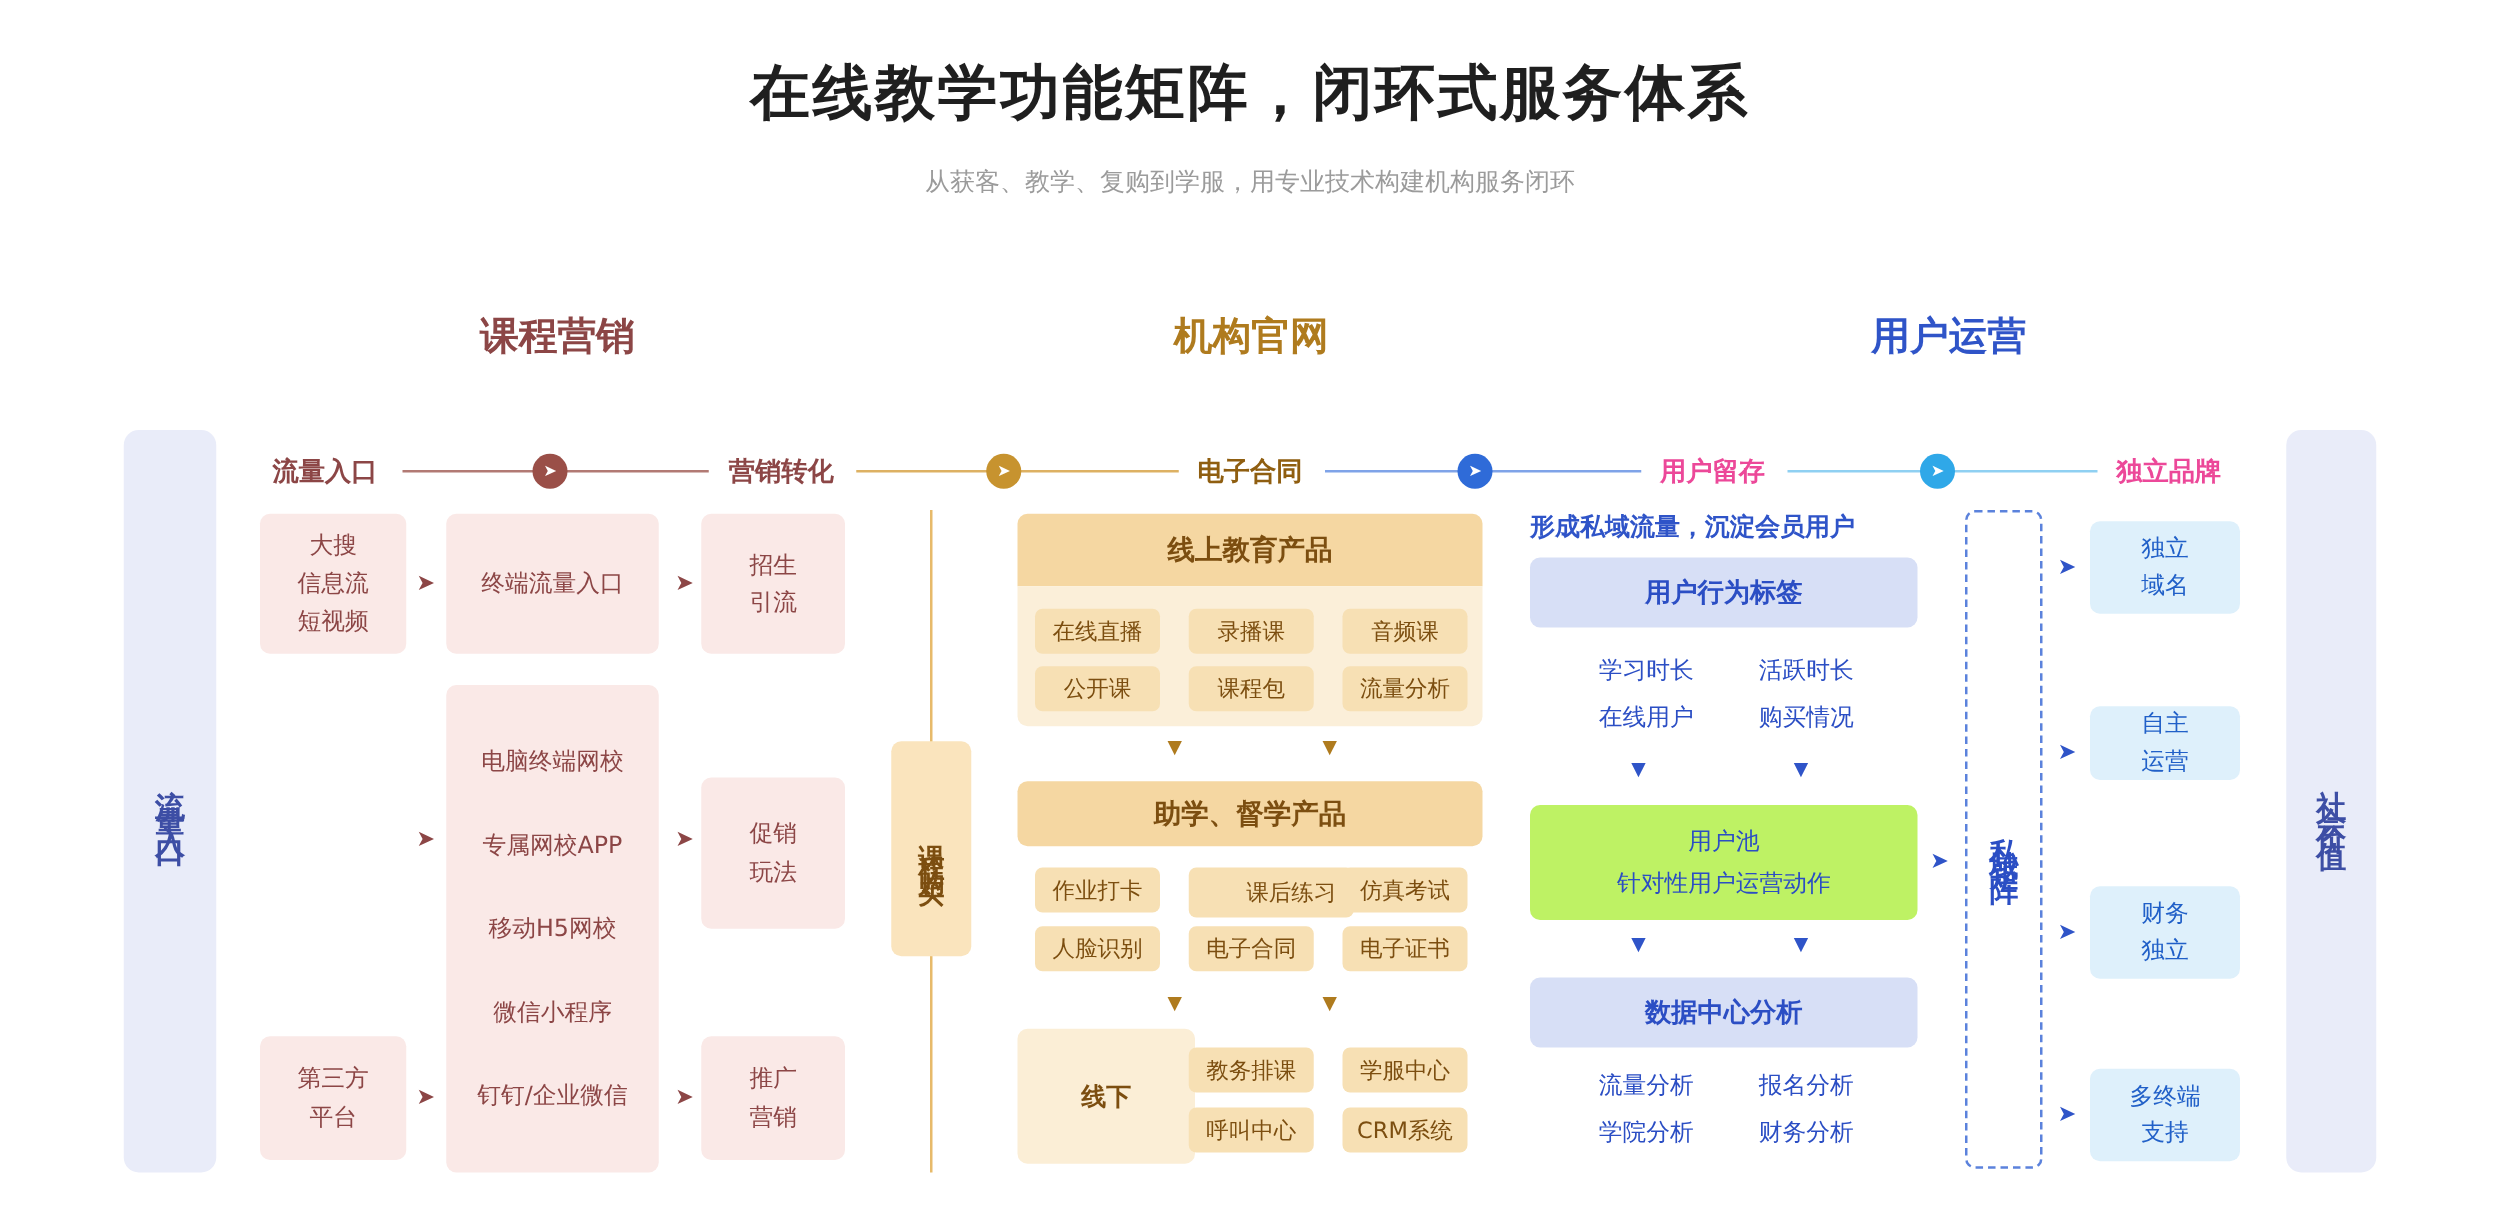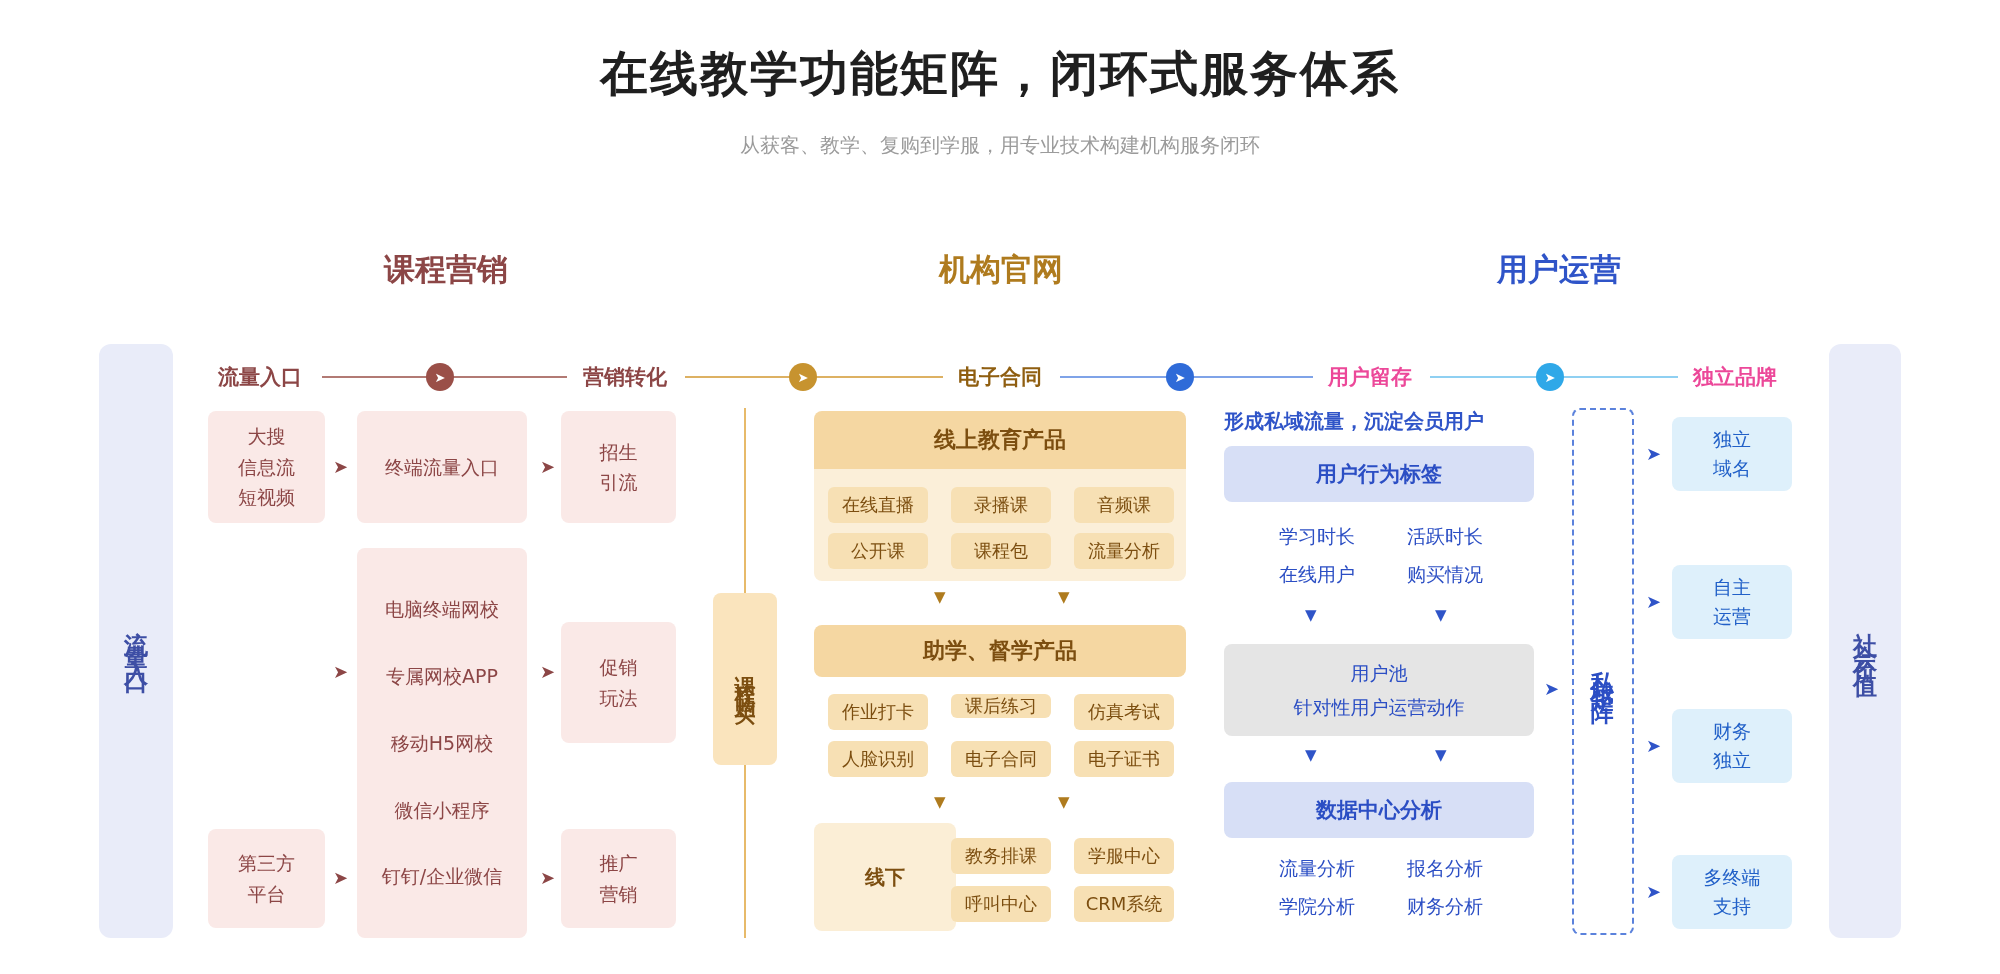--- a/index.html
+++ b/index.html
@@ -23,21 +23,21 @@
   .tan-panel{position:absolute;background:#FBEFD9;border-radius:0 0 8px 8px;}
   .tanbox{position:absolute;background:#FBEED6;border-radius:8px;color:#7C4E10;display:flex;align-items:center;justify-content:center;font-size:20px;font-weight:600;}
   .chip{position:absolute;background:#F7E0B4;color:#7C4E10;border-radius:6px;font-size:18px;display:flex;align-items:center;justify-content:center;font-weight:500;}
   .darr{position:absolute;font-size:15px;line-height:1;}
   .vline{position:absolute;width:2px;background:#E7BA6A;}
   .cpbox{position:absolute;background:#FAE4BD;border-radius:8px;display:flex;align-items:center;justify-content:center;}
   .cpbox .vtext{color:#7C4E10;font-size:21px;letter-spacing:10px;}
   .headline{position:absolute;font-size:20px;font-weight:700;color:#2F54C8;}
   .bluehead{position:absolute;background:#D7DFF6;color:#2B4EC4;font-weight:700;font-size:21px;border-radius:8px;display:flex;align-items:center;justify-content:center;}
   .blueitem{position:absolute;color:#2B4EC4;font-size:19px;text-align:center;height:28px;line-height:28px;font-weight:500;}
-  .poolbox{position:absolute;background:#e5e5e5;border-radius:8px;color:#2B4EC4;display:flex;flex-direction:column;align-items:center;justify-content:center;font-size:19px;line-height:1.8;font-weight:500;}
+  .poolbox{position:absolute;background:#bef264;border-radius:8px;color:#2B4EC4;display:flex;flex-direction:column;align-items:center;justify-content:center;font-size:19px;line-height:1.8;font-weight:500;}
   .matrix{position:absolute;border:2px dashed #5B82DC;border-radius:8px;background:#fff;display:flex;align-items:center;justify-content:center;}
   .matrix .vtext{color:#2B4EC4;font-size:23px;letter-spacing:10px;}
   .skybox{position:absolute;background:#DEF0FB;border-radius:8px;color:#2160C8;display:flex;flex-direction:column;align-items:center;justify-content:center;font-size:19px;line-height:1.55;font-weight:500;text-align:center;}
 </style>
 </head>
 <body>
 
 <div class="canvas">
 
   <h1 class="title">在线教学功能矩阵，闭环式服务体系</h1>
@@ -149,21 +149,21 @@
 
   <span class="darr c-gold" style="left:934px;top:590px;">▼</span>
   <span class="darr c-gold" style="left:1058px;top:590px;">▼</span>
 
   <div class="tan-header" style="left:814px;top:625px;width:372px;height:52px;border-radius:8px;">
     <span>助学、督学产品</span>
   </div>
   <div class="chip" style="left:828px;top:694px;width:100px;height:36px;">
       <span>作业打卡</span>
     </div>
-  <div class="chip" style="left:951px;top:694px;width:100px;height:24px;">
+  <div class="chip" style="left:951px;top:694px;width:100px;height:40px;padding-left:32px;">
       <span>课后练习</span>
     </div>
   <div class="chip" style="left:1074px;top:694px;width:100px;height:36px;">
       <span>仿真考试</span>
     </div>
   <div class="chip" style="left:828px;top:741px;width:100px;height:36px;">
       <span>人脸识别</span>
     </div>
   <div class="chip" style="left:951px;top:741px;width:100px;height:36px;">
       <span>电子合同</span>
@@ -227,21 +227,21 @@
 
   <span class="chev c-blue" style="left:1646px;top:445px;">➤</span>
   <span class="chev c-blue" style="left:1646px;top:593px;">➤</span>
   <span class="chev c-blue" style="left:1646px;top:737px;">➤</span>
   <span class="chev c-blue" style="left:1646px;top:883px;">➤</span>
 
   <div class="skybox" style="left:1672px;top:417px;width:120px;height:74px;">
     <span>独立</span>
     <span>域名</span>
   </div>
-  <div class="skybox" style="left:1672px;top:565px;width:120px;height:74px;">
+  <div class="skybox" style="left:1672px;top:565px;width:120px;height:59px;">
     <span>自主</span>
     <span>运营</span>
   </div>
   <div class="skybox" style="left:1672px;top:709px;width:120px;height:74px;">
     <span>财务</span>
     <span>独立</span>
   </div>
   <div class="skybox" style="left:1672px;top:855px;width:120px;height:74px;">
     <span>多终端</span>
     <span>支持</span>

